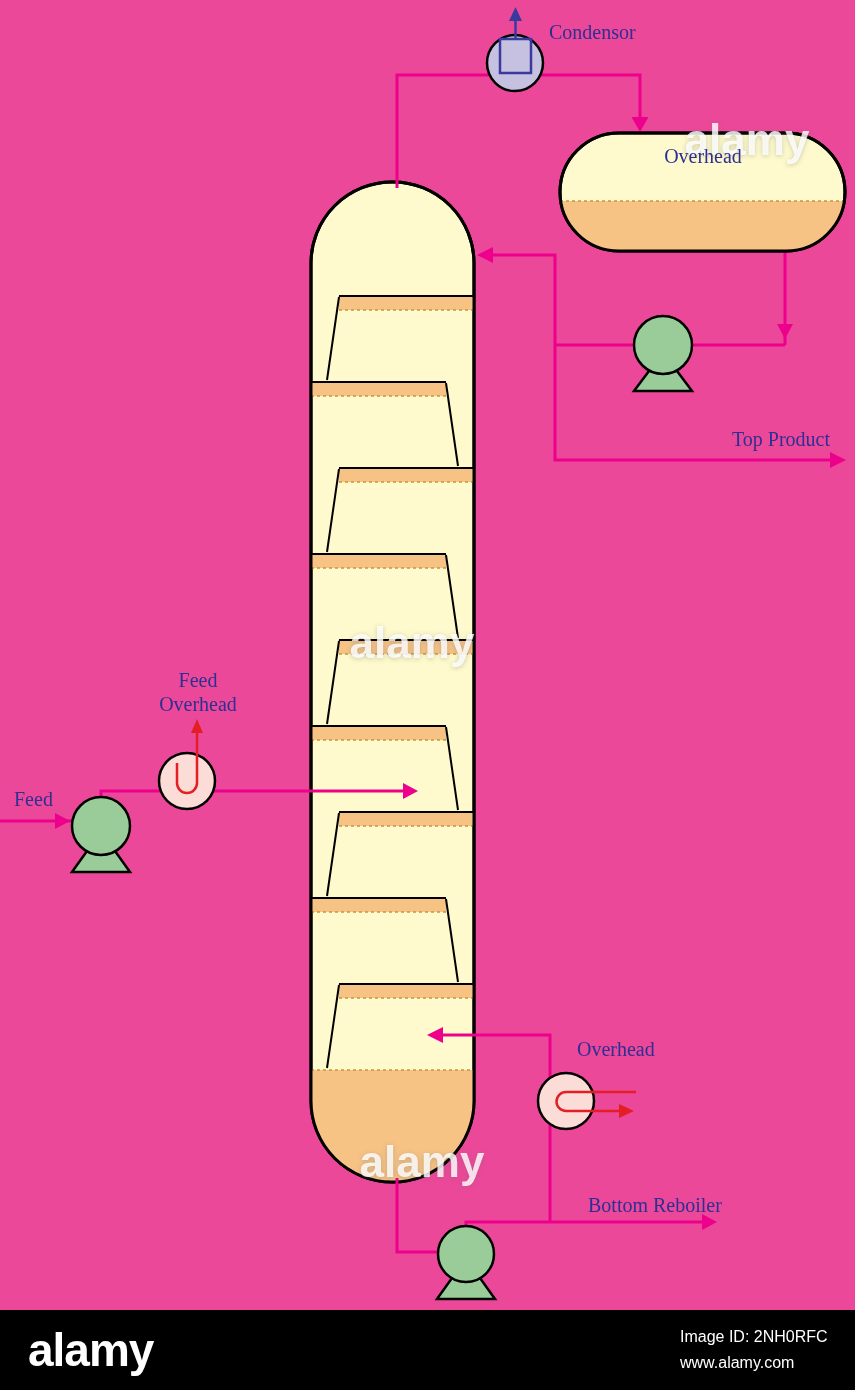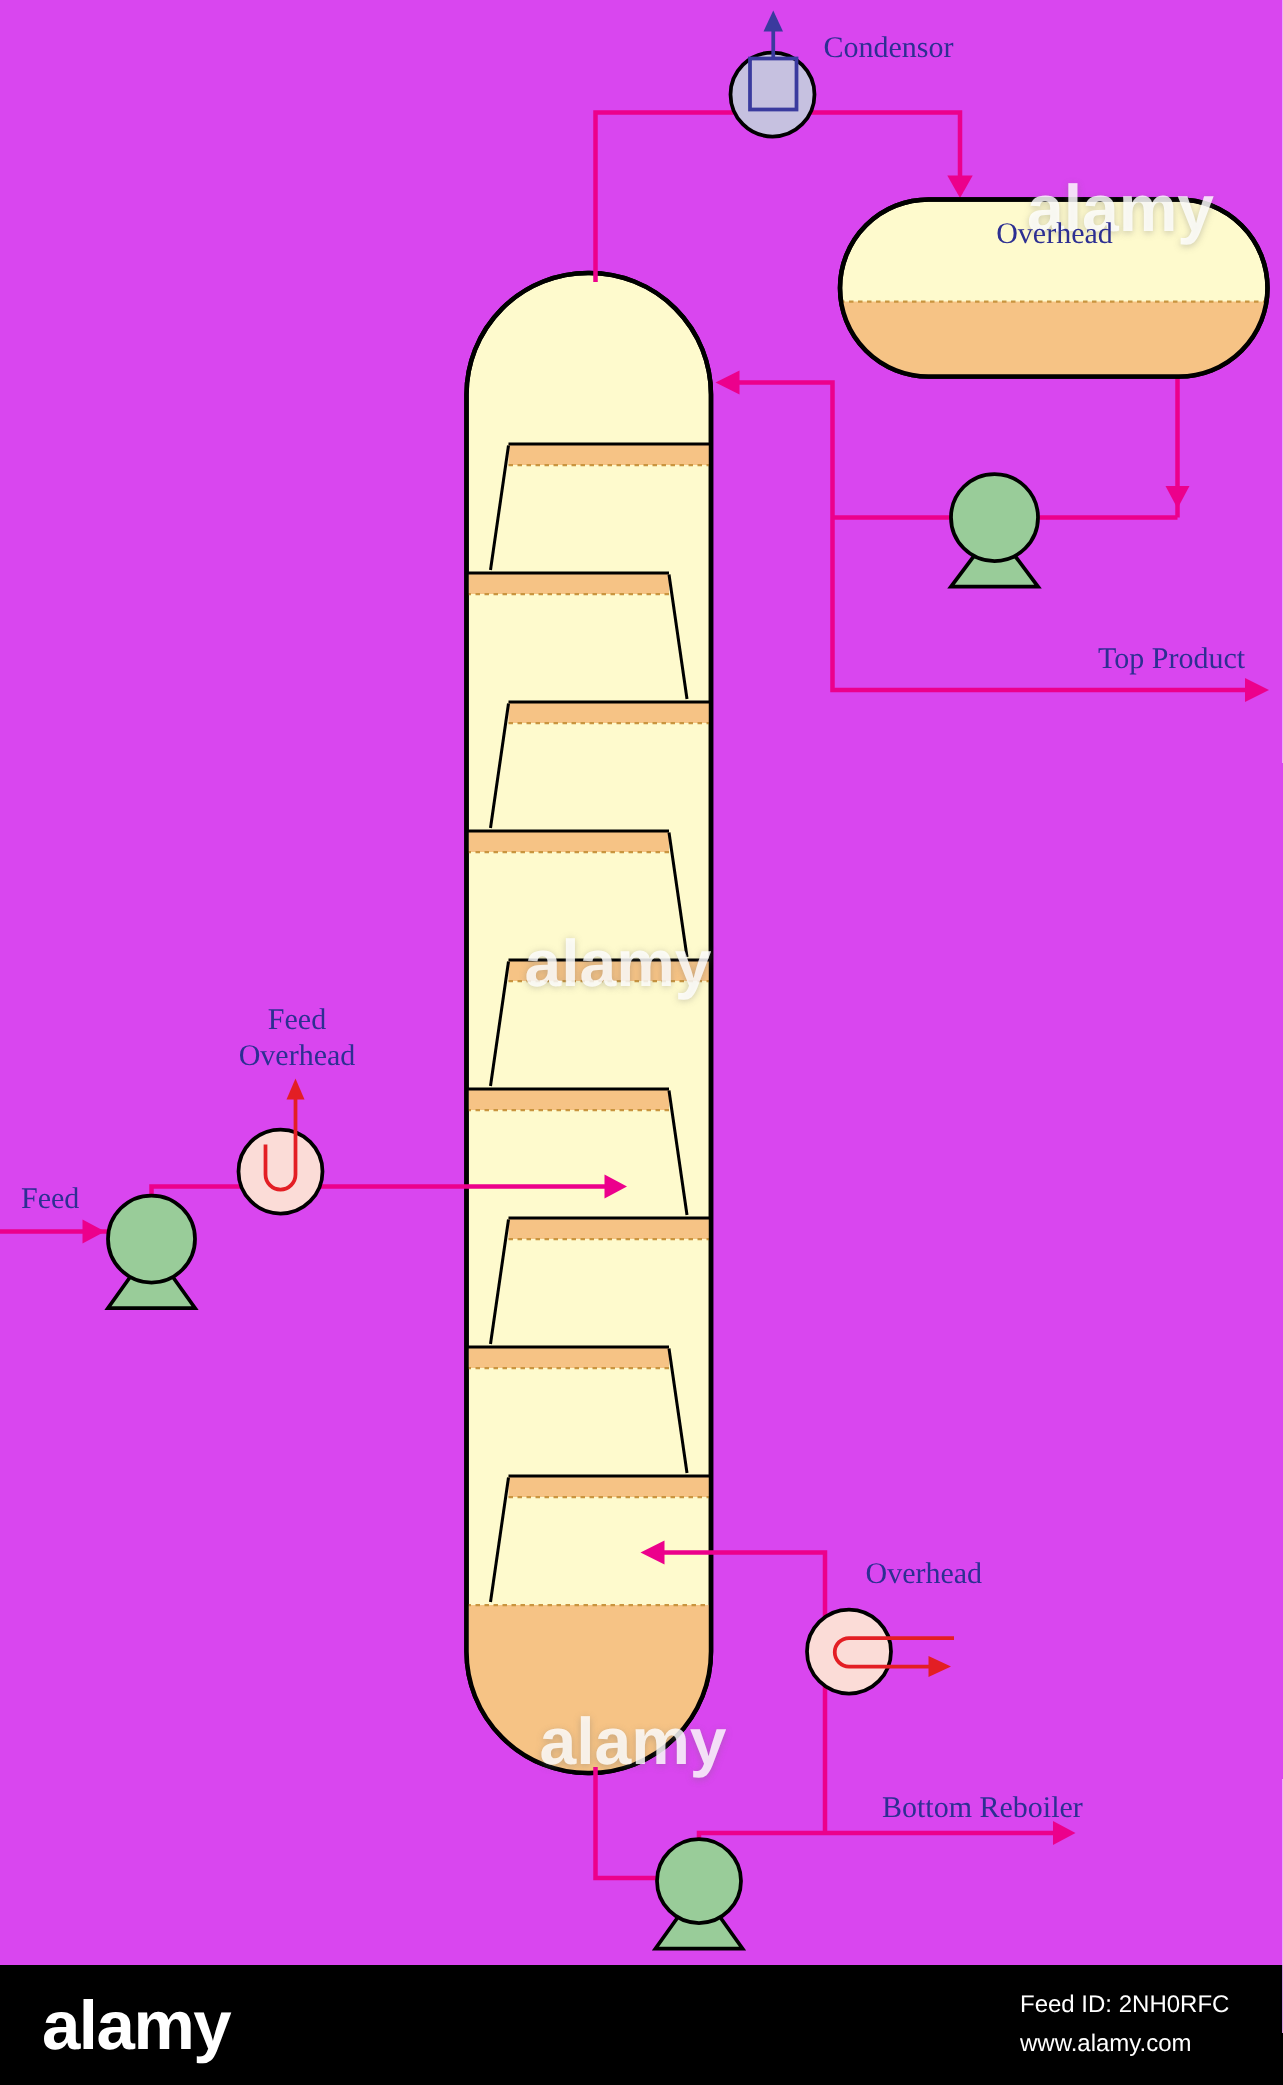--- a/index.html
+++ b/index.html
@@ -1,18 +1,18 @@
 <!DOCTYPE html>
 <html style="--flow-line: #EC008C; --heat-line: #E31E24; --label-text: #2D2F92; --outline: #000000; --column-fill: #FEFACD; --liquid-fill: #F6C385; --tray-dash: #C9953F; --pump-fill: #99CC99; --condensor-fill: #C6C1E0; --condensor-inner: #3A3A9E; --exchanger-fill: #FBDCD7; --watermark-bar: #000000;"><head>
 <meta charset="utf-8">
 <style>
   html,body { margin:0; padding:0; background:#ffffff; }
   #canvas {
     position:relative; width:855px; height:1390px;
-    background:#d946ef; overflow:hidden;
+    background:#ec4899; overflow:hidden;
     font-family:"Liberation Serif", serif;
   }
   svg { display:block; position:absolute; left:0; top:0; }
 
   
   .flow       { stroke:var(--flow-line,#EC008C); stroke-width:3; fill:none; }
   .flow-arrow { fill:var(--flow-line,#EC008C); stroke:none; }
   .heat       { stroke:var(--heat-line,#E31E24); stroke-width:2.5; fill:none; }
   .heat-arrow { fill:var(--heat-line,#E31E24); stroke:none; }
   .vessel     { fill:var(--column-fill,#FEFACD); stroke:var(--outline,#000); stroke-width:3; }
@@ -231,18 +231,18 @@
 
   <div class="lbl" style="left:588px; top:1193px;">Bottom Reboiler</div>
 
   <div class="wm" style="left:412px; top:643px;">alamy</div>
   <div class="wm" style="left:747px; top:140px;">alamy</div>
   <div class="wm" style="left:422px; top:1162px;">alamy</div>
 
   <div id="bottom-bar">
     <div id="bar-brand">alamy</div>
     <div id="bar-info">
-      <div>Feed ID: 2NH0RFC</div>
+      <div>Image ID: 2NH0RFC</div>
       <div>www.alamy.com</div>
     </div>
   </div>
 
 </div>
 
 </body></html>

